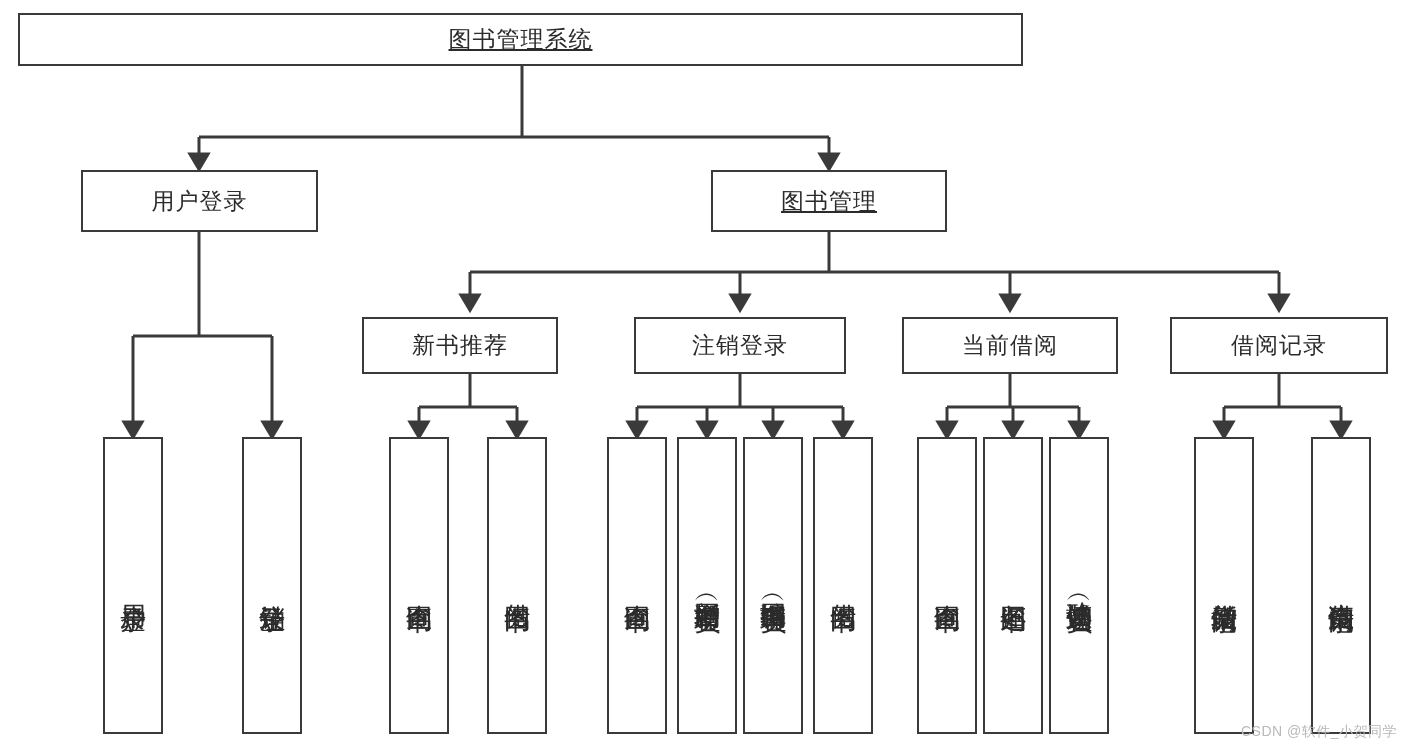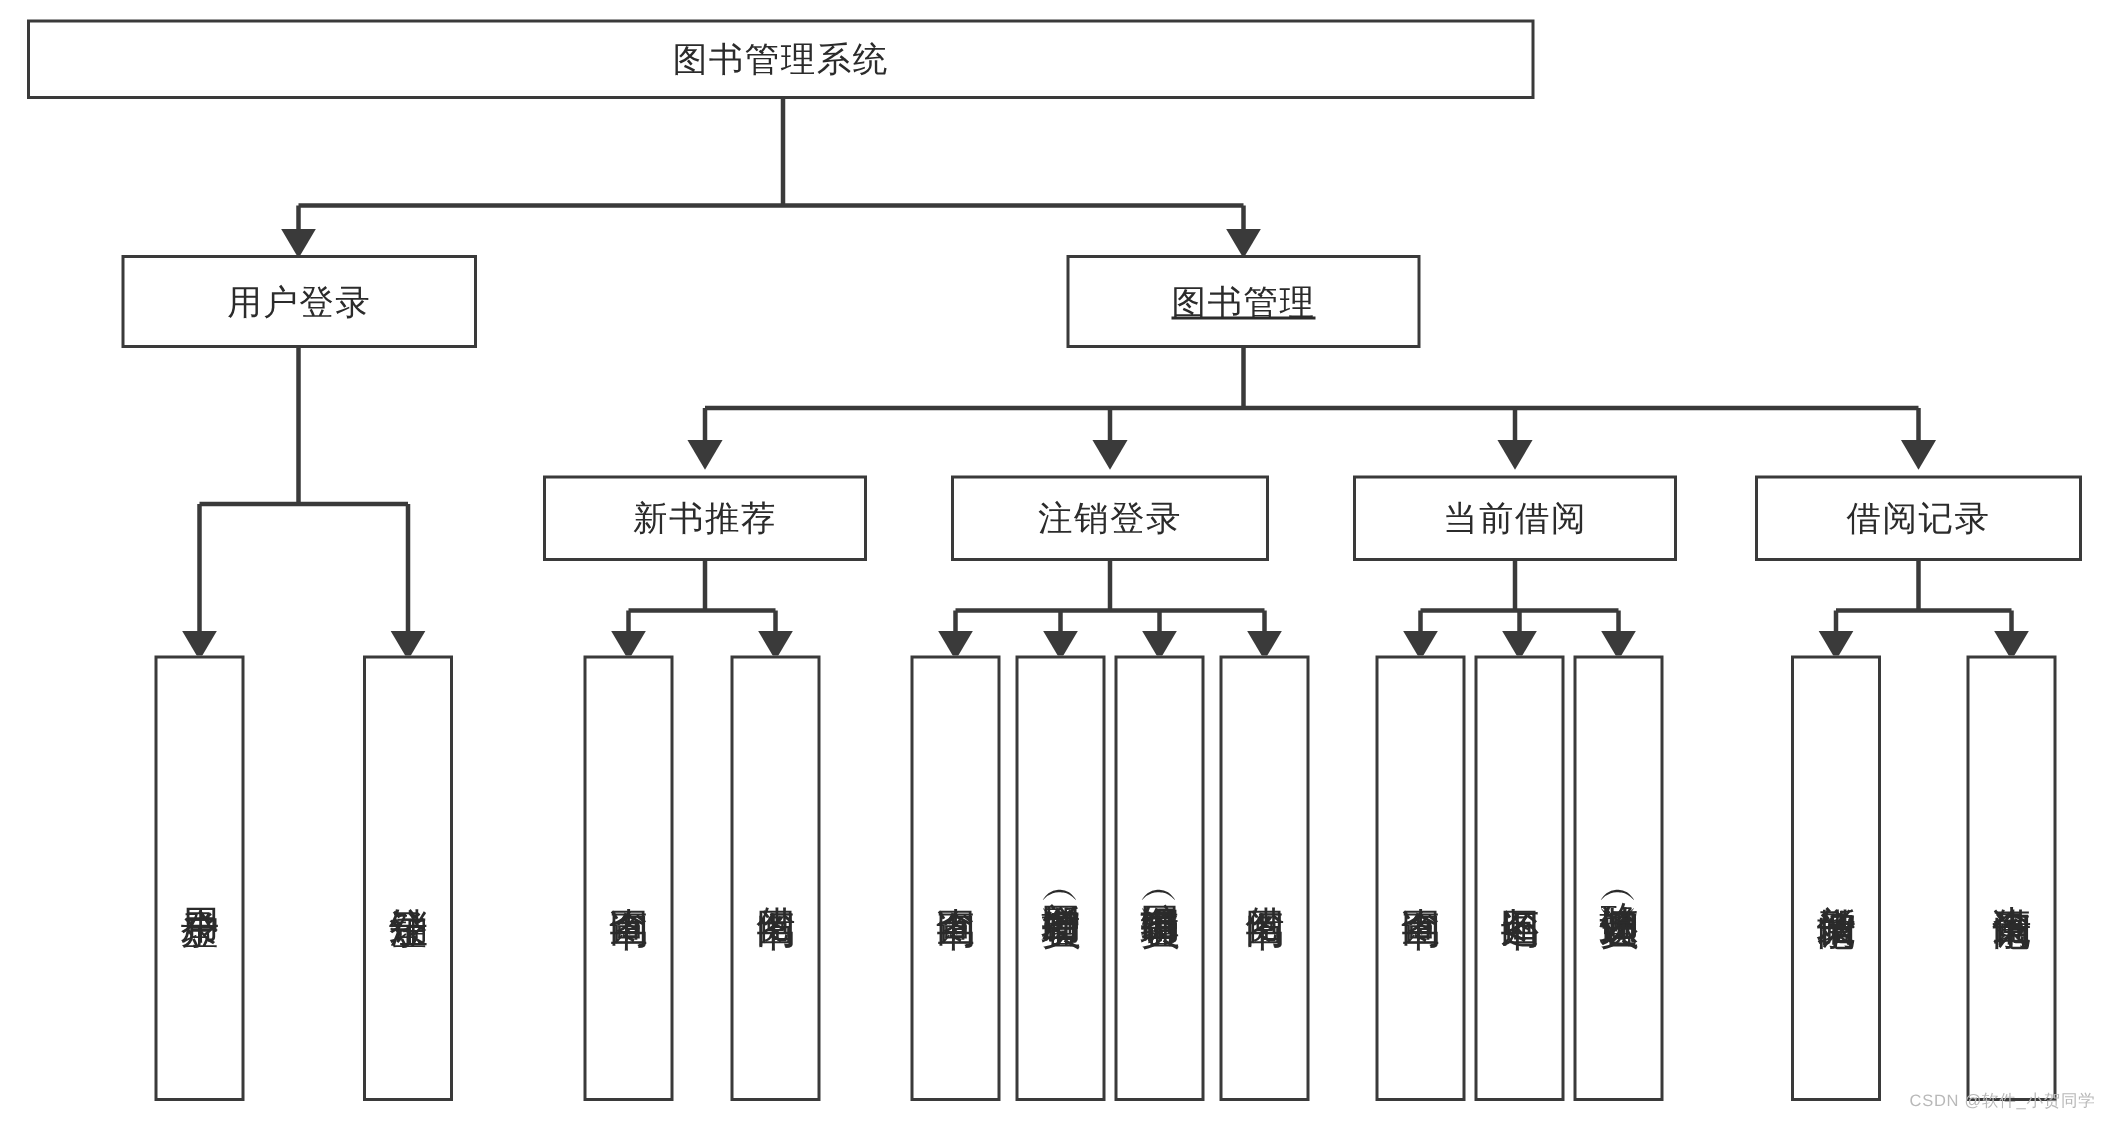--- a/index.html
+++ b/index.html
@@ -54,21 +54,21 @@
     text-align: center;
   }
   .node.vert .label {
     white-space: normal;
     max-height: 100%;
   }
   #watermark {
     position: absolute;
     right: 8px;
     bottom: 6px;
-    font-size: 11px;
+    font-size: 14px;
     color: #b9b9b9;
     letter-spacing: 0.5px;
     white-space: nowrap;
   }
 </style>
 </head>
 <body>
 
 <div id="canvas">
 
@@ -115,32 +115,32 @@
       <path d="M1013,407 L1013,430" marker-end="url(#arrow)"></path>
       <path d="M1079,407 L1079,430" marker-end="url(#arrow)"></path>
 
       <path d="M1279,374 L1279,407"></path>
       <path d="M1224,407 L1341,407"></path>
       <path d="M1224,407 L1224,430" marker-end="url(#arrow)"></path>
       <path d="M1341,407 L1341,430" marker-end="url(#arrow)"></path>
     </g>
   </svg>
 
-  <div class="node horiz" style="left:18px; top:13px; width:1005px; height:53px;">
+  <div class="node horiz" style="left:18px; top:13px; width:1005px; height:53px;text-decoration:underline;">
     <span class="label">图书管理系统</span>
   </div>
 
   <div class="node horiz" style="left:81px; top:170px; width:237px; height:62px;">
     <span class="label">用户登录</span>
   </div>
   <div class="node horiz" style="left:711px; top:170px; width:236px; height:62px;text-decoration:underline;">
     <span class="label">图书管理</span>
   </div>
 
-  <div class="node horiz" style="left:362px; top:317px; width:216px; height:57px;">
+  <div class="node horiz" style="left:362px; top:317px; width:196px; height:57px;">
     <span class="label">新书推荐</span>
   </div>
   <div class="node horiz" style="left:634px; top:317px; width:212px; height:57px;">
     <span class="label">注销登录</span>
   </div>
   <div class="node horiz" style="left:1170px; top:317px; width:218px; height:57px;">
     <span class="label">借阅记录</span>
   </div>
   <div class="node horiz" style="left:902px; top:317px; width:216px; height:57px;">
     <span class="label">当前借阅</span>

